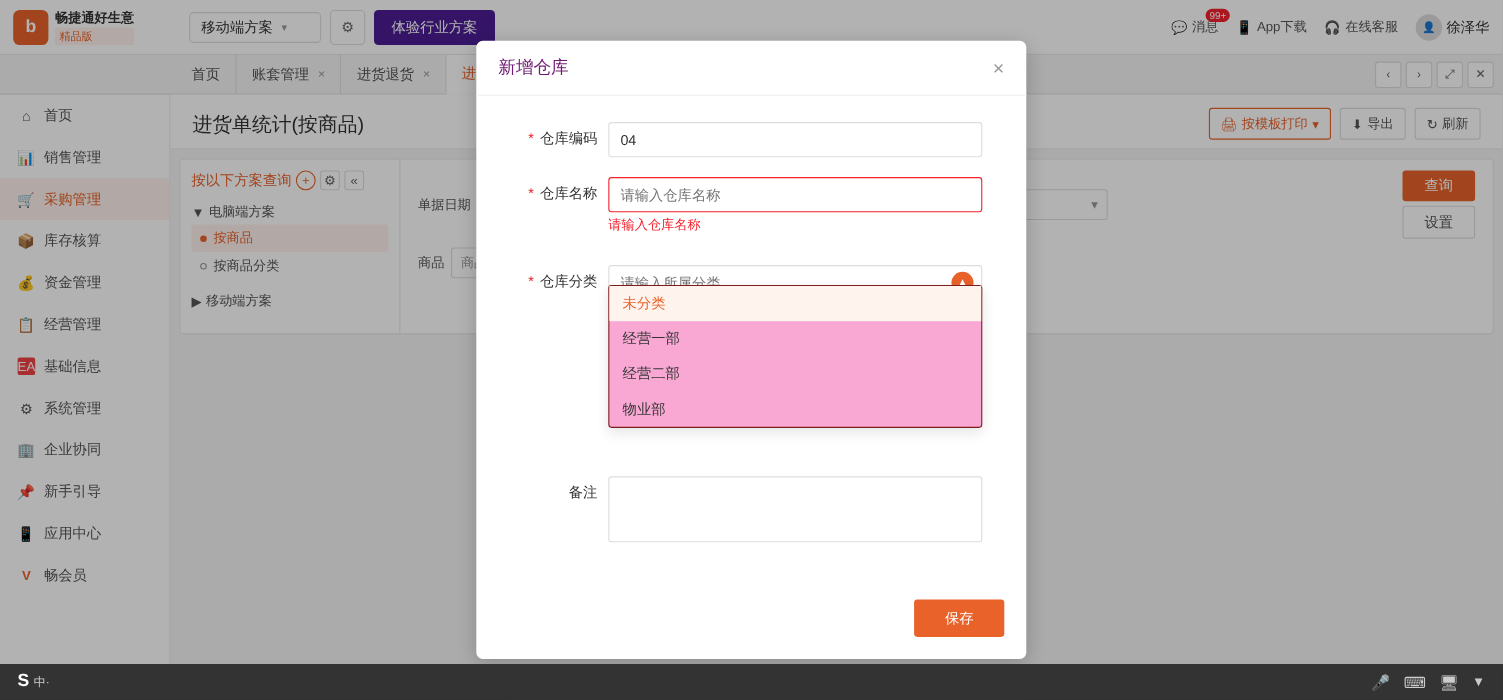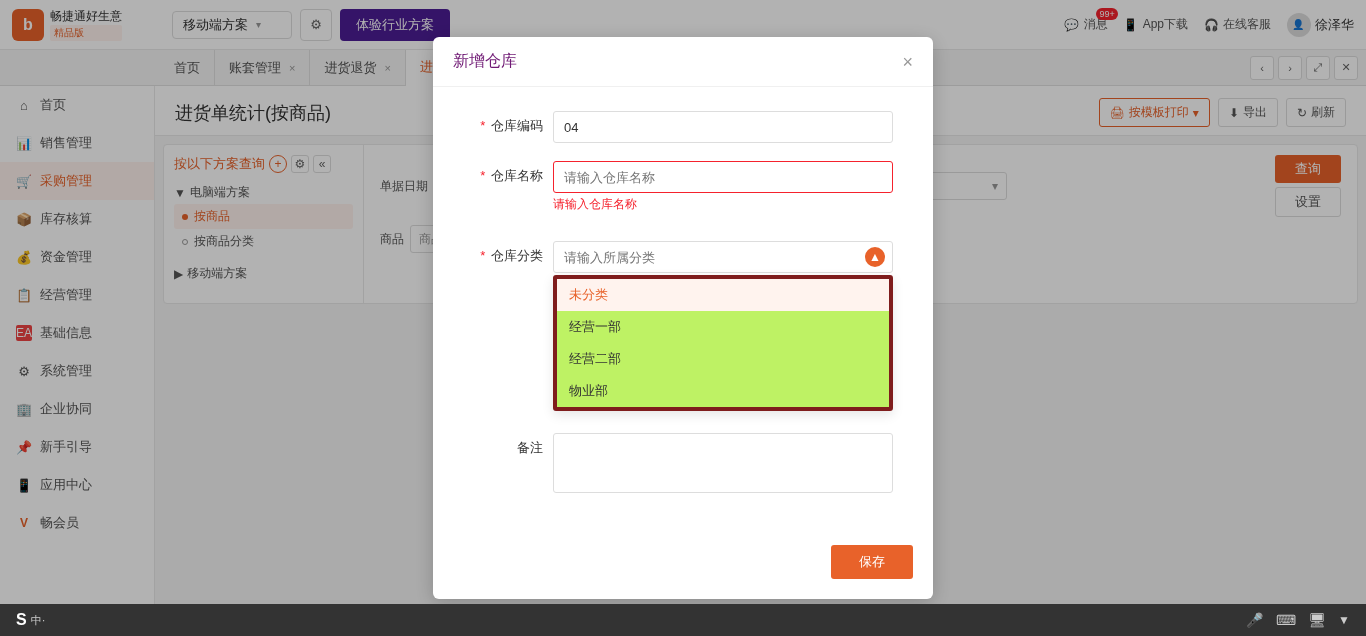--- a/index.html
+++ b/index.html
@@ -242,22 +242,22 @@
       background: white; cursor: pointer;
     }
     .select-arrow {
       position: absolute; right: 8px; top: 50%; transform: translateY(-50%);
       background: #e8622a; border-radius: 50%;
       width: 20px; height: 20px;
       display: flex; align-items: center; justify-content: center;
       color: white; font-size: 12px; cursor: pointer;
     }
     .dropdown-list {
-      position: absolute; top: 34px; left: 0; right: 0;
-      background: #bef264; border: 4px solid #7f1d1d; border-radius: 3px;
+      position: absolute; top: 18px; left: 0; right: 0;
+      background: #f9a8d4; border: 1px solid #7f1d1d; border-radius: 3px;
       box-shadow: 0 4px 12px rgba(0,0,0,0.1); z-index: 300;
     }
     .dropdown-item {
       padding: 7px 12px; cursor: pointer; font-size: 13px; color: #333;
     }
     .dropdown-item.selected { background: #fff3ee; color: #e8622a; }
     .form-textarea {
       flex: 1; border: 1px solid #ddd; border-radius: 3px;
       padding: 6px 10px; font-size: 13px; color: #333; outline: none;
       resize: none; height: 60px;
@@ -284,21 +284,21 @@
   </style>
 </head>
 <body>
 
 <div class="top-header">
   <div class="logo-area">
     <div class="logo-icon">
       <span>b</span>
     </div>
     <div>
-      <div style="font-size:12px;color:#333;font-weight:400;">畅捷通好生意</div>
+      <div style="font-size:12px;color:#333;font-weight:700;">畅捷通好生意</div>
       <div class="logo-badge">精品版</div>
     </div>
   </div>
 
   <div class="store-selector">
     <span>移动端方案</span>
     <span class="arrow">▾</span>
   </div>
 
   <div class="gear-btn">

